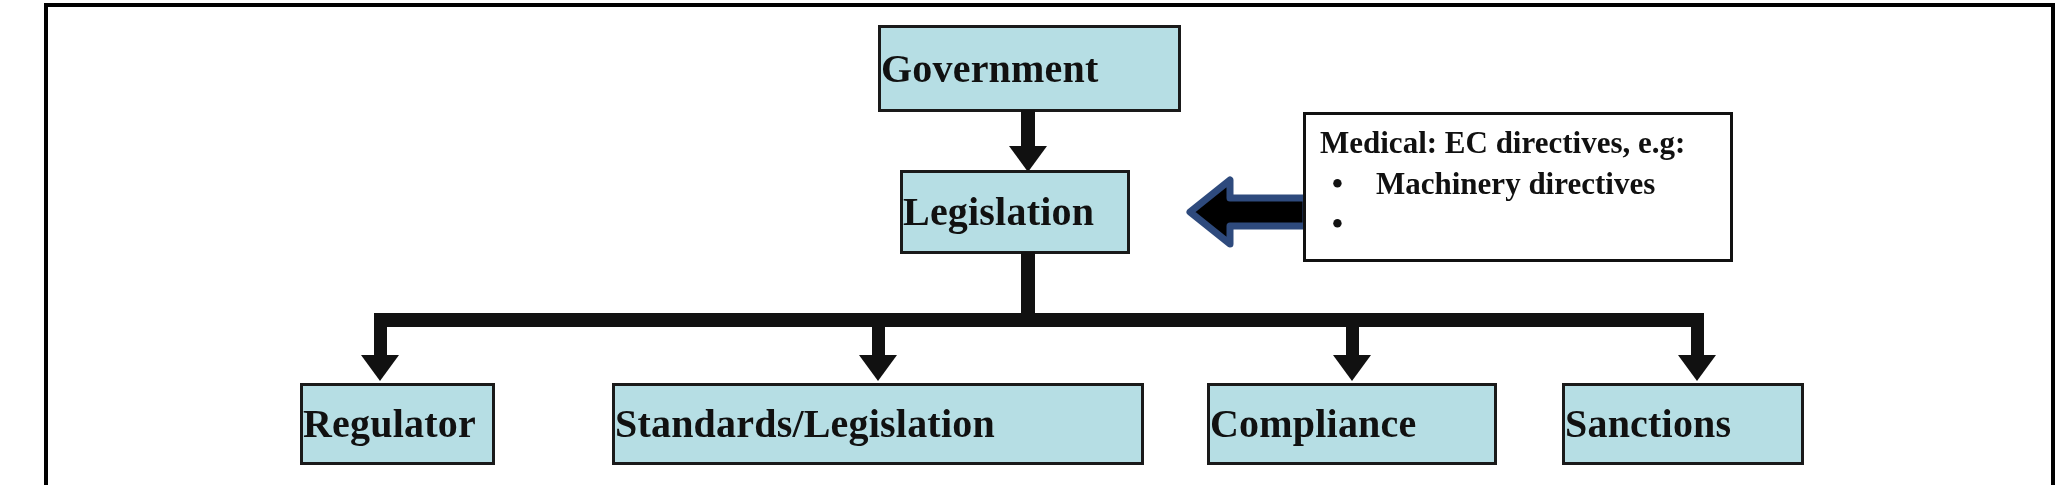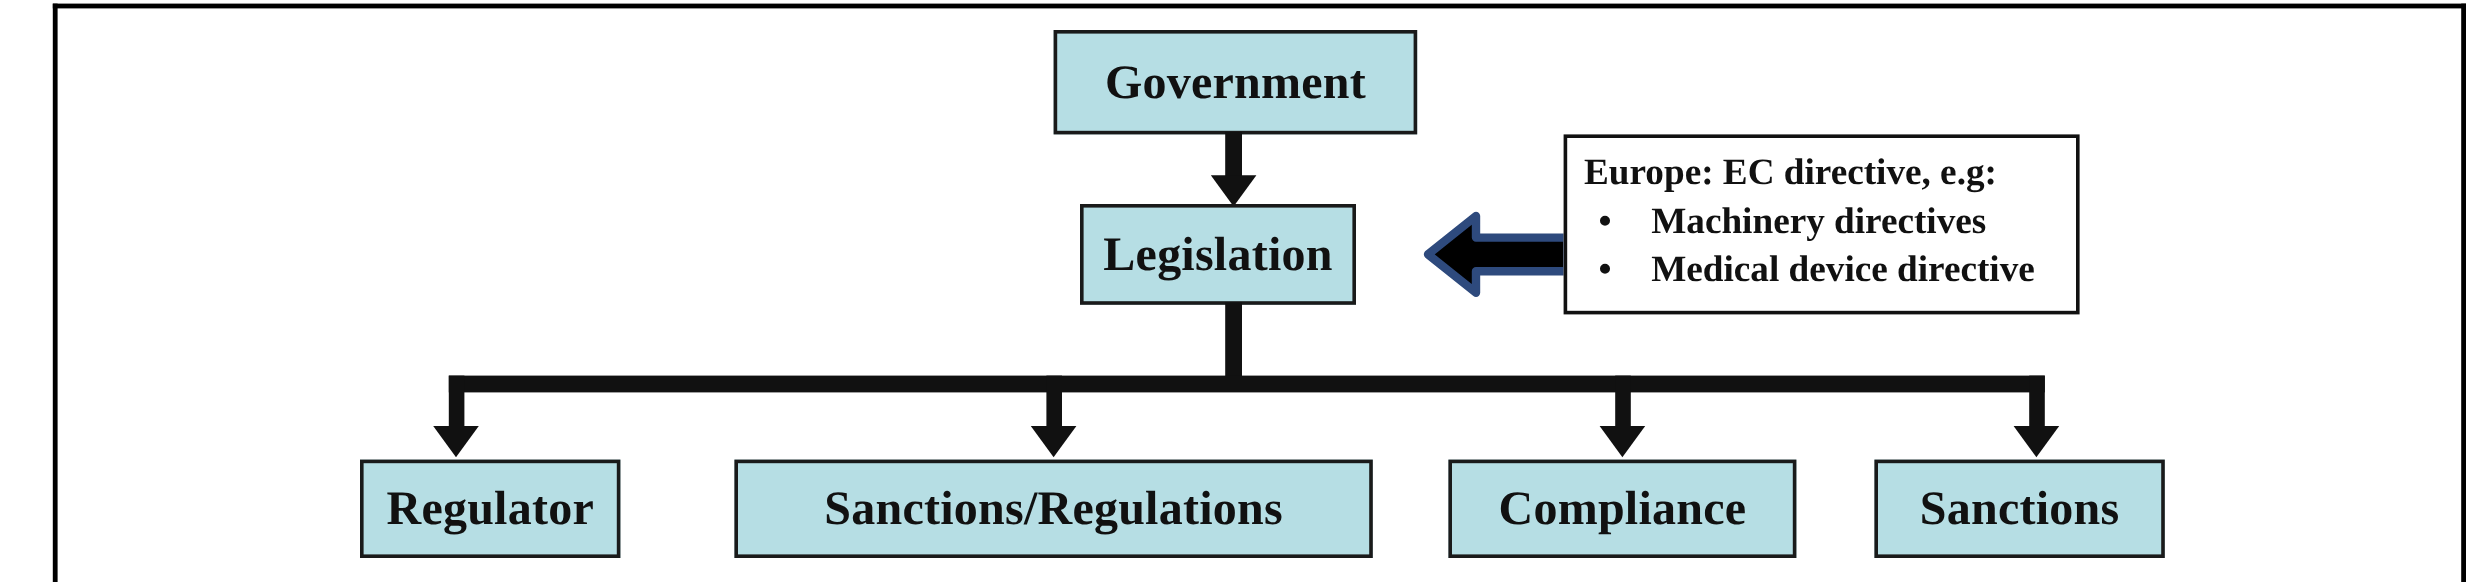--- a/index.html
+++ b/index.html
@@ -30,32 +30,31 @@
     background: transparent;
   }
   
   .node {
     position: absolute;
     box-sizing: border-box;
     background: #b6dee4;
     border: 3px solid #1a1a1a;
     display: flex;
     align-items: center;
-    justify-content: center;
     color: #111111;
     font-weight: bold;
     letter-spacing: 0.2px;
     text-align: center;
     line-height: 1;
   }
   .node .label { display: block; }
 
   #node-government { left: 878px;  top: 25px;  width: 303px; height: 87px;  font-size: 40px; }
   #node-legislation{ left: 900px;  top: 170px; width: 230px; height: 84px;  font-size: 40px; }
-  #node-regulator  { left: 300px;  top: 383px; width: 217px; height: 82px;  font-size: 40px; }
+  #node-regulator  { left: 300px;  top: 383px; width: 195px; height: 82px;  font-size: 40px; }
   #node-standards  { left: 612px;  top: 383px; width: 532px; height: 82px;  font-size: 40px; }
   #node-compliance { left: 1207px; top: 383px; width: 290px; height: 82px;  font-size: 40px; }
   #node-sanctions  { left: 1562px; top: 383px; width: 242px; height: 82px;  font-size: 40px; }
 
   
   .vline {
     position: absolute;
     background: #111111;
   }
   .hline {
@@ -157,29 +156,28 @@
 
   <div class="node" id="node-legislation">
     <span class="label">Legislation</span>
   </div>
 
   <svg id="block-arrow" viewBox="0 0 124 72">
     <polygon points="4,36 44,4 44,22 120,22 120,50 44,50 44,68" fill="#000000" stroke="#2e4a7d" stroke-width="7" stroke-linejoin="round"></polygon>
   </svg>
 
   <div id="callout">
-    <div class="note-title">Europe: EC directive, e.g:</div>
+    <div class="note-title">Medical: EC directives, e.g:</div>
     <ul class="note-list">
       <li>
         <span class="bullet">•</span>
         <span>Machinery directives</span>
       </li>
       <li>
         <span class="bullet">•</span>
-        <span>Medical device directive</span>
       </li>
     </ul>
   </div>
 
   <div class="vline" id="conn-leg-trunk"></div>
   <div class="hline" id="conn-bus"></div>
 
   <div class="vline" id="drop-1"></div>
   <div class="arrowhead-down" id="drop-1-head"></div>
 
@@ -190,21 +188,21 @@
   <div class="arrowhead-down" id="drop-3-head"></div>
 
   <div class="vline" id="drop-4"></div>
   <div class="arrowhead-down" id="drop-4-head"></div>
 
   <div class="node" id="node-regulator">
     <span class="label">Regulator</span>
   </div>
 
   <div class="node" id="node-standards">
-    <span class="label">Sanctions/Regulations</span>
+    <span class="label">Standards/Legislation</span>
   </div>
 
   <div class="node" id="node-compliance">
     <span class="label">Compliance</span>
   </div>
 
   <div class="node" id="node-sanctions">
     <span class="label">Sanctions</span>
   </div>
 

